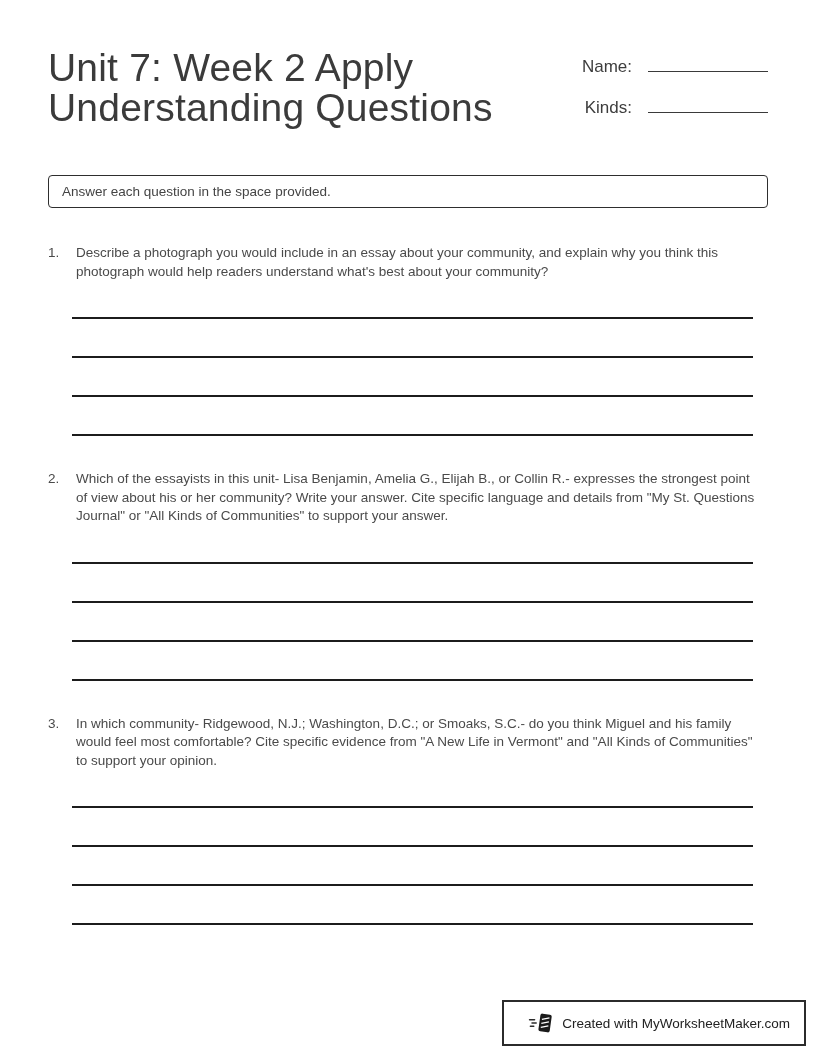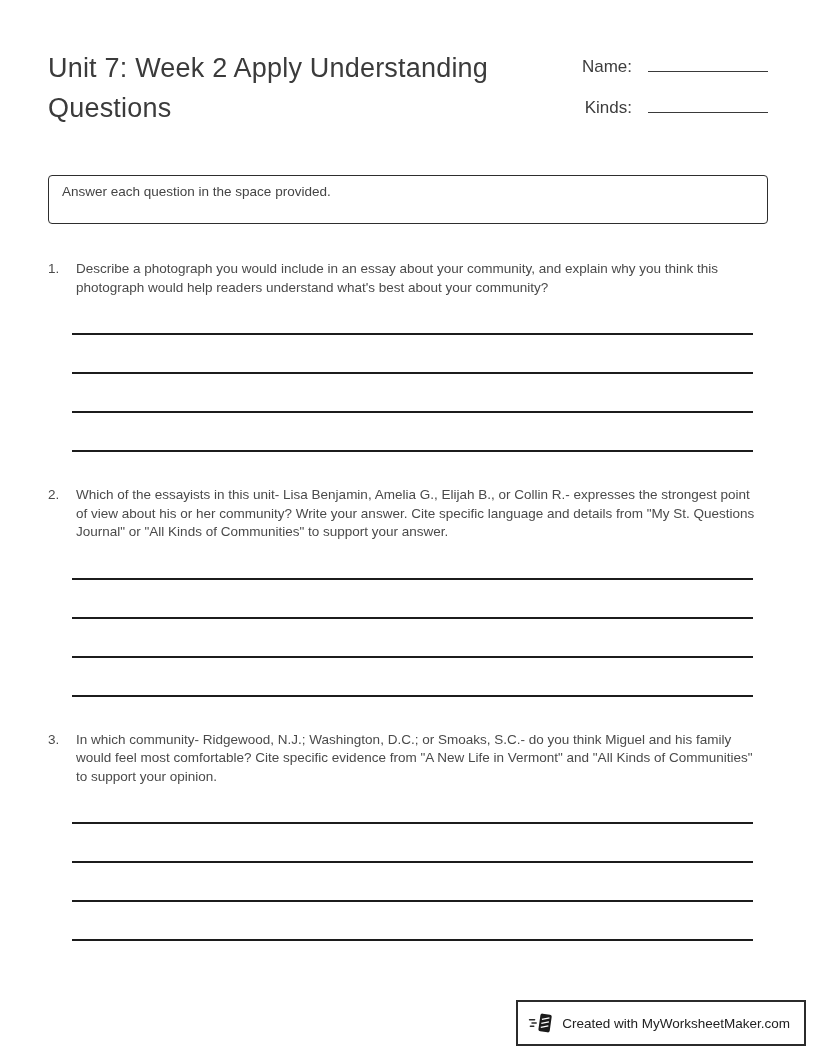--- a/index.html
+++ b/index.html
@@ -18,21 +18,21 @@
     padding: 48px 48px 0 48px;
   }
 
   
   .header {
     display: flex;
     justify-content: space-between;
     align-items: flex-start;
   }
   .title {
-    font-size: 27px;
+    font-size: 39px;
     line-height: 40px;
     font-weight: 400;
     color: #3b3b3b;
     max-width: 450px;
     letter-spacing: 0.2px;
   }
   .fields {
     margin-top: 4px;
     display: grid;
     grid-template-columns: auto auto;
@@ -50,21 +50,21 @@
     width: 120px;
     height: 20px;
     border-bottom: 1.5px solid #3a3a3a;
   }
 
   
   .instruction-box {
     margin-top: 47px;
     border: 1.5px solid #2e2e2e;
     border-radius: 4px;
-    padding: 8px 13px 24px 13px;
+    padding: 8px 13px 8px 13px;
     font-size: 13.5px;
     color: #444444;
   }
 
   
   .questions { margin-top: 36px; }
   .question + .question { margin-top: 34px; }
   .question-head {
     display: flex;
     font-size: 13.5px;
@@ -91,21 +91,21 @@
   
   .footer-badge {
     position: absolute;
     right: 10px;
     bottom: 10px;
     border: 2px solid #2b2b2b;
     background: #ffffff;
     display: flex;
     align-items: center;
     gap: 8px;
-    padding: 8px 14px 8px 10px;
+    padding: 8px 14px 8px 24px;
   }
   .footer-badge .logo { width: 26px; height: 26px; display: block; }
   .footer-credit {
     font-size: 13.5px;
     color: #222222;
     white-space: nowrap;
   }
 </style>
 </head>
 <body>

